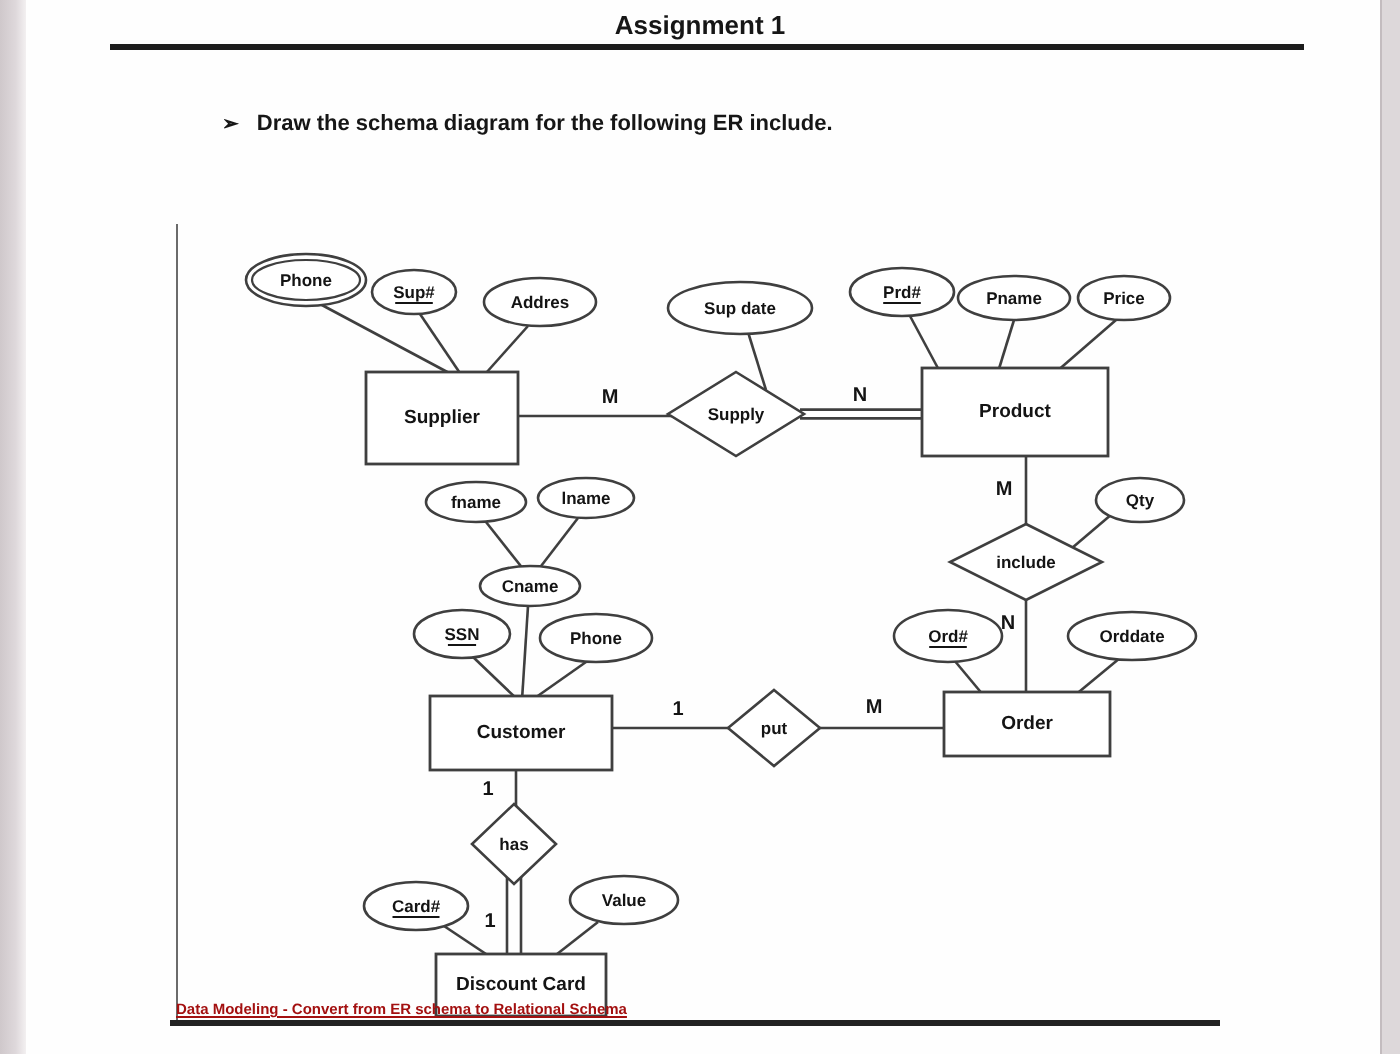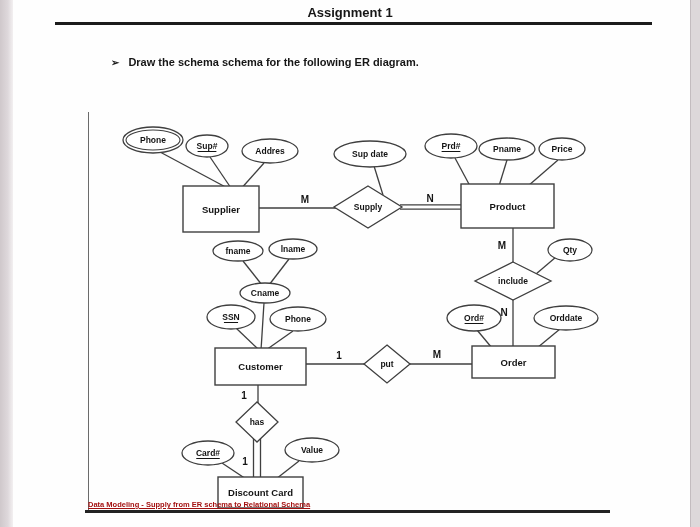--- a/index.html
+++ b/index.html
@@ -33,21 +33,21 @@
 <body>
 
 <div class="page">
   <div class="edge-strip left"></div>
   <div class="edge-strip right"></div>
 
   <div class="title">Assignment 1</div>
   <div class="title-rule"></div>
 
   <div class="bullet">
-    <span class="glyph">➢</span><span>Draw the schema schema for the following ER diagram.</span>
+    <span class="glyph">➢</span><span>Draw the schema diagram for the following ER include.</span>
   </div>
 
   <div class="frame-left"></div>
 
   <svg id="er-svg" viewBox="0 0 700 527">
       <line x1="160" y1="152" x2="233" y2="191" stroke="#3f3f3f" stroke-width="1.3"></line>
       <line x1="210" y1="157" x2="233" y2="191" stroke="#3f3f3f" stroke-width="1.3"></line>
       <line x1="264" y1="163" x2="239" y2="191" stroke="#3f3f3f" stroke-width="1.3"></line>
       <line x1="259" y1="208" x2="336" y2="208" stroke="#3f3f3f" stroke-width="1.3"></line>
       <line x1="374" y1="166" x2="383" y2="195" stroke="#3f3f3f" stroke-width="1.3"></line>
@@ -135,14 +135,14 @@
       <text x="430" y="198" text-anchor="middle" dominant-baseline="central" class="card-label">N</text>
       <text x="502" y="245" text-anchor="middle" dominant-baseline="central" class="card-label">M</text>
       <text x="504" y="312" text-anchor="middle" dominant-baseline="central" class="card-label">N</text>
       <text x="339" y="355" text-anchor="middle" dominant-baseline="central" class="card-label">1</text>
       <text x="437" y="354" text-anchor="middle" dominant-baseline="central" class="card-label">M</text>
       <text x="244" y="395" text-anchor="middle" dominant-baseline="central" class="card-label">1</text>
       <text x="245" y="461" text-anchor="middle" dominant-baseline="central" class="card-label">1</text>
     </svg>
 
   <div class="bottom-rule"></div>
-  <a class="footer-link">Data Modeling - Supply from ER schema to Relational Schema</a>
+  <a class="footer-link">Data Modeling - Convert from ER schema to Relational Schema</a>
 </div>
 
 </body></html>

